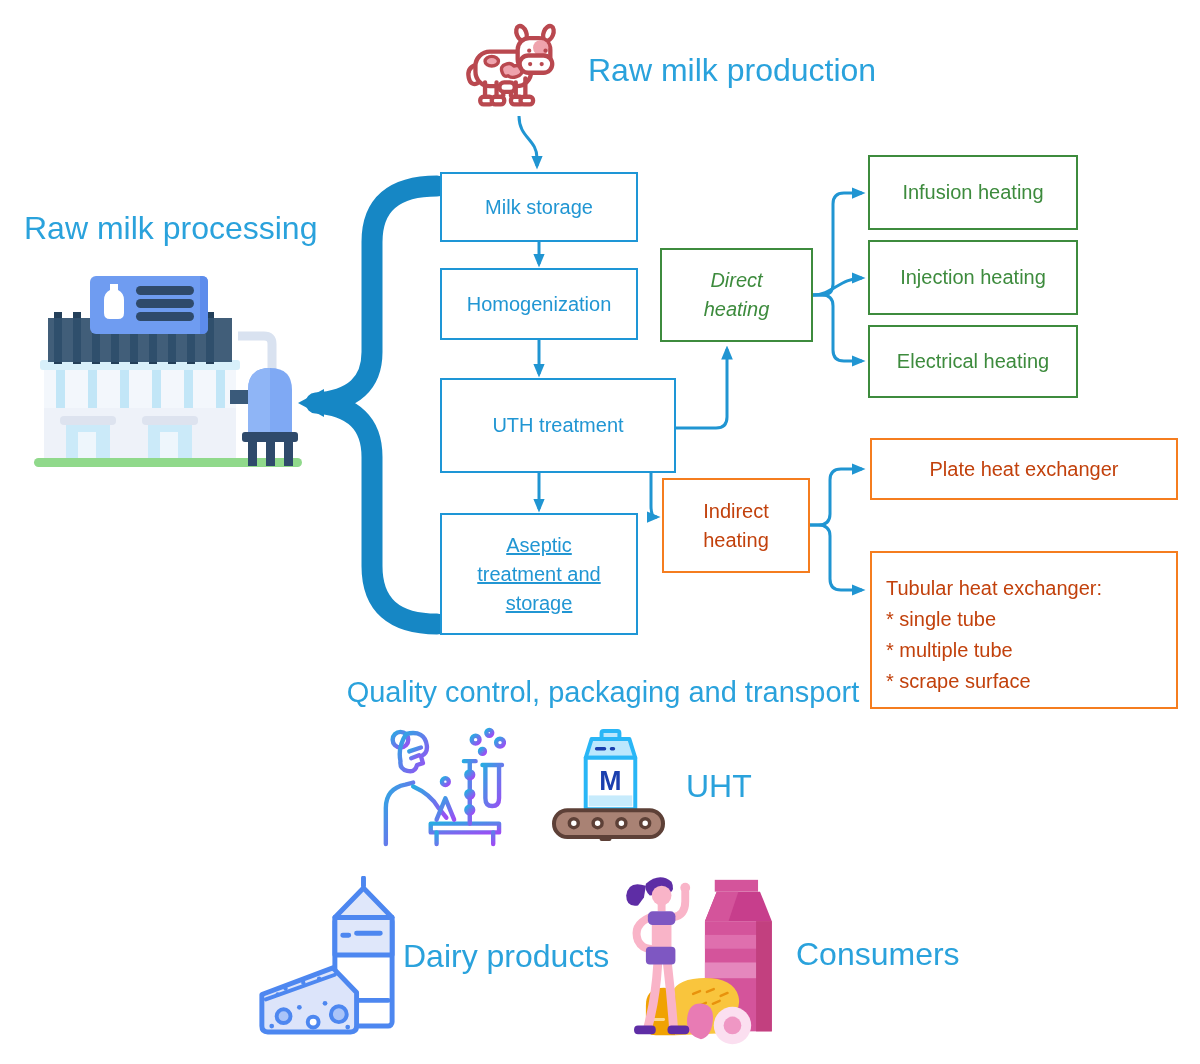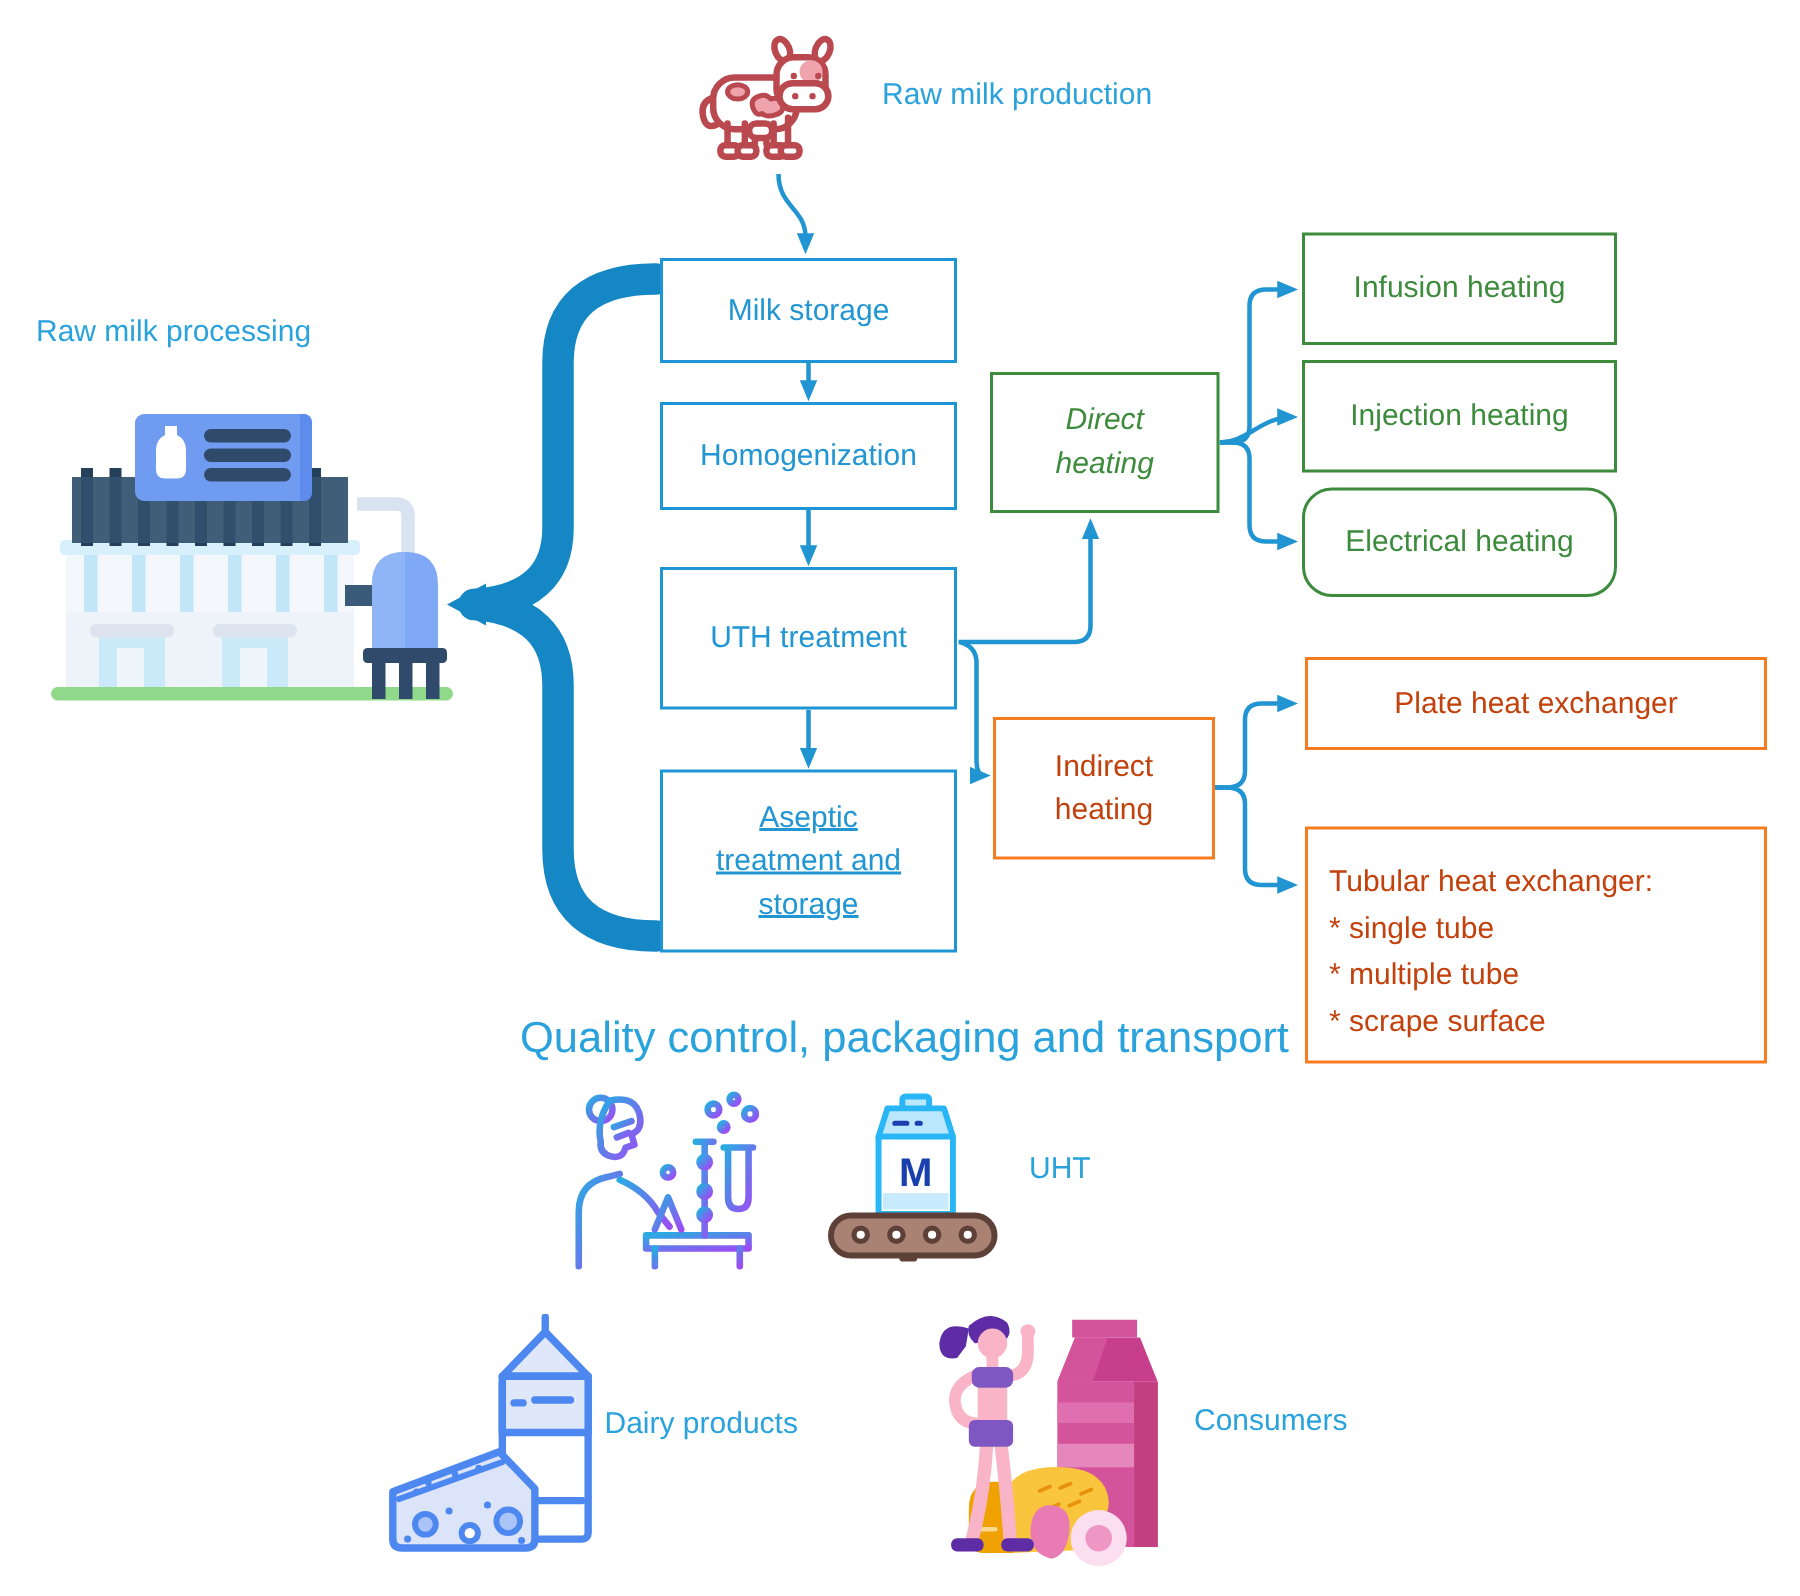--- a/index.html
+++ b/index.html
@@ -1,18 +1,18 @@
 <!DOCTYPE html>
 <html><head>
 <meta charset="utf-8">
 <style>
   html,body{margin:0;padding:0;background:#fff;}
   .canvas{position:relative;width:1200px;height:1064px;background:#fff;
           font-family:"Liberation Sans",sans-serif;overflow:hidden;}
-  .heading{position:absolute;color:#2aa2dc;font-size:20px;white-space:nowrap;}
+  .heading{position:absolute;color:#2aa2dc;font-size:32px;white-space:nowrap;}
   .box{position:absolute;display:flex;align-items:center;justify-content:center;
        text-align:center;background:#fff;font-size:20px;line-height:1.45;z-index:2;box-sizing:border-box;}
   .box.blue{border:2.5px solid #1e96d6;color:#2196d3;}
   .box.green{border:2.5px solid #3d8b3d;color:#3d8b3d;}
   .box.orange{border:2.5px solid #f57d1f;color:#c2410c;}
   .box .inner{display:block;}
   .tubular{flex-direction:column;align-items:flex-start;justify-content:flex-start;
            text-align:left;padding:20px 8px 0 14px;line-height:31px;margin-top:39px;}
   svg{display:block;}
   #wires{position:absolute;left:0;top:0;z-index:1;}
@@ -54,37 +54,37 @@
   <div class="heading" style="left:686px;top:768px;">UHT</div>
   <div class="heading" style="left:403px;top:938px;">Dairy products</div>
   <div class="heading" style="left:796px;top:936px;">Consumers</div>
 
   <div class="box blue" style="left:440px;top:172px;width:198px;height:70px;">
     <span class="inner">Milk storage</span>
   </div>
   <div class="box blue" style="left:440px;top:268px;width:198px;height:72px;">
     <span class="inner">Homogenization</span>
   </div>
-  <div class="box blue" style="left:440px;top:378px;width:198px;height:95px;">
+  <div class="box blue" style="left:440px;top:378px;width:236px;height:95px;">
     <span class="inner">UTH treatment</span>
   </div>
   <div class="box blue" style="left:440px;top:513px;width:198px;height:122px;">
     <span class="inner" style="width:150px;text-decoration:underline;">Aseptic treatment and storage</span>
   </div>
 
   <div class="box green" style="left:660px;top:248px;width:153px;height:94px;">
     <span class="inner" style="width:90px;font-style:italic;">Direct heating</span>
   </div>
   <div class="box green" style="left:868px;top:155px;width:210px;height:75px;">
     <span class="inner">Infusion heating</span>
   </div>
   <div class="box green" style="left:868px;top:240px;width:210px;height:75px;">
     <span class="inner">Injection heating</span>
   </div>
-  <div class="box green" style="left:868px;top:325px;width:210px;height:73px;border-radius:20px;">
+  <div class="box green" style="left:868px;top:325px;width:210px;height:73px;">
     <span class="inner">Electrical heating</span>
   </div>
 
   <div class="box orange" style="left:662px;top:478px;width:148px;height:95px;justify-content:center;">
     <span class="inner" style="width:90px;">Indirect heating</span>
   </div>
   <div class="box orange" style="left:870px;top:438px;width:308px;height:62px;">
     <span class="inner">Plate heat exchanger</span>
   </div>
   <div class="box orange tubular" style="left:870px;top:512px;width:308px;height:158px;">

